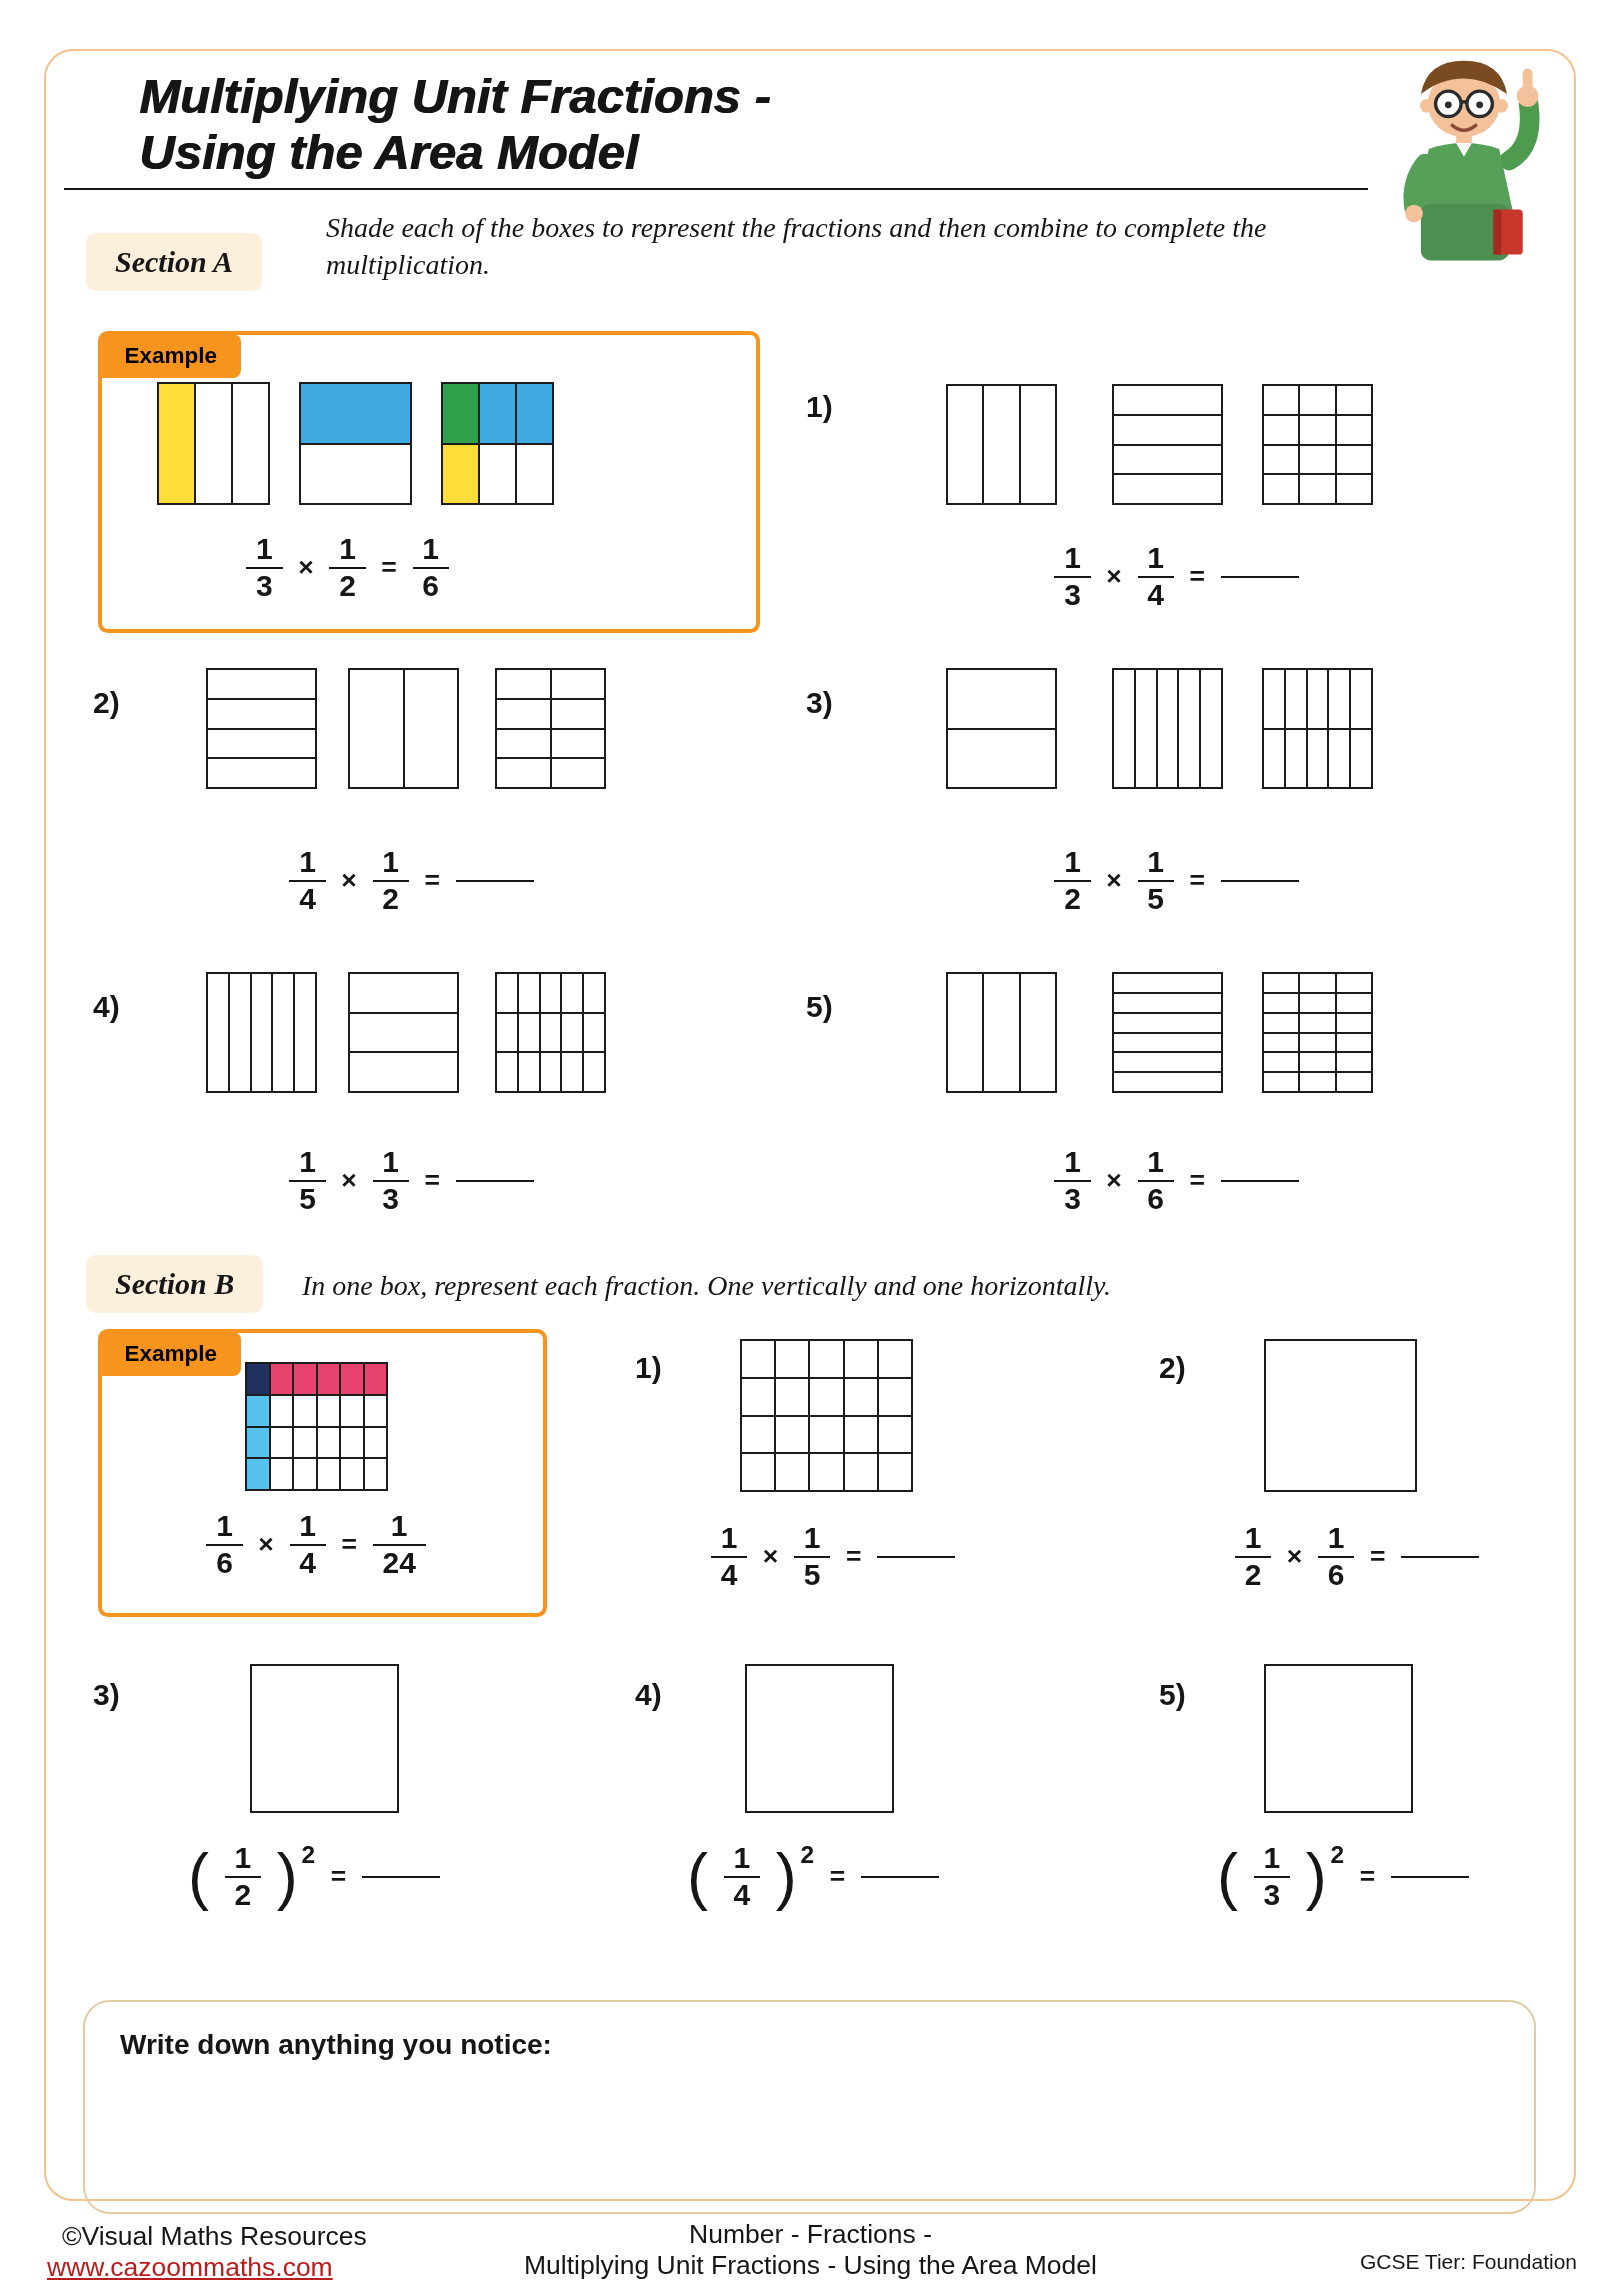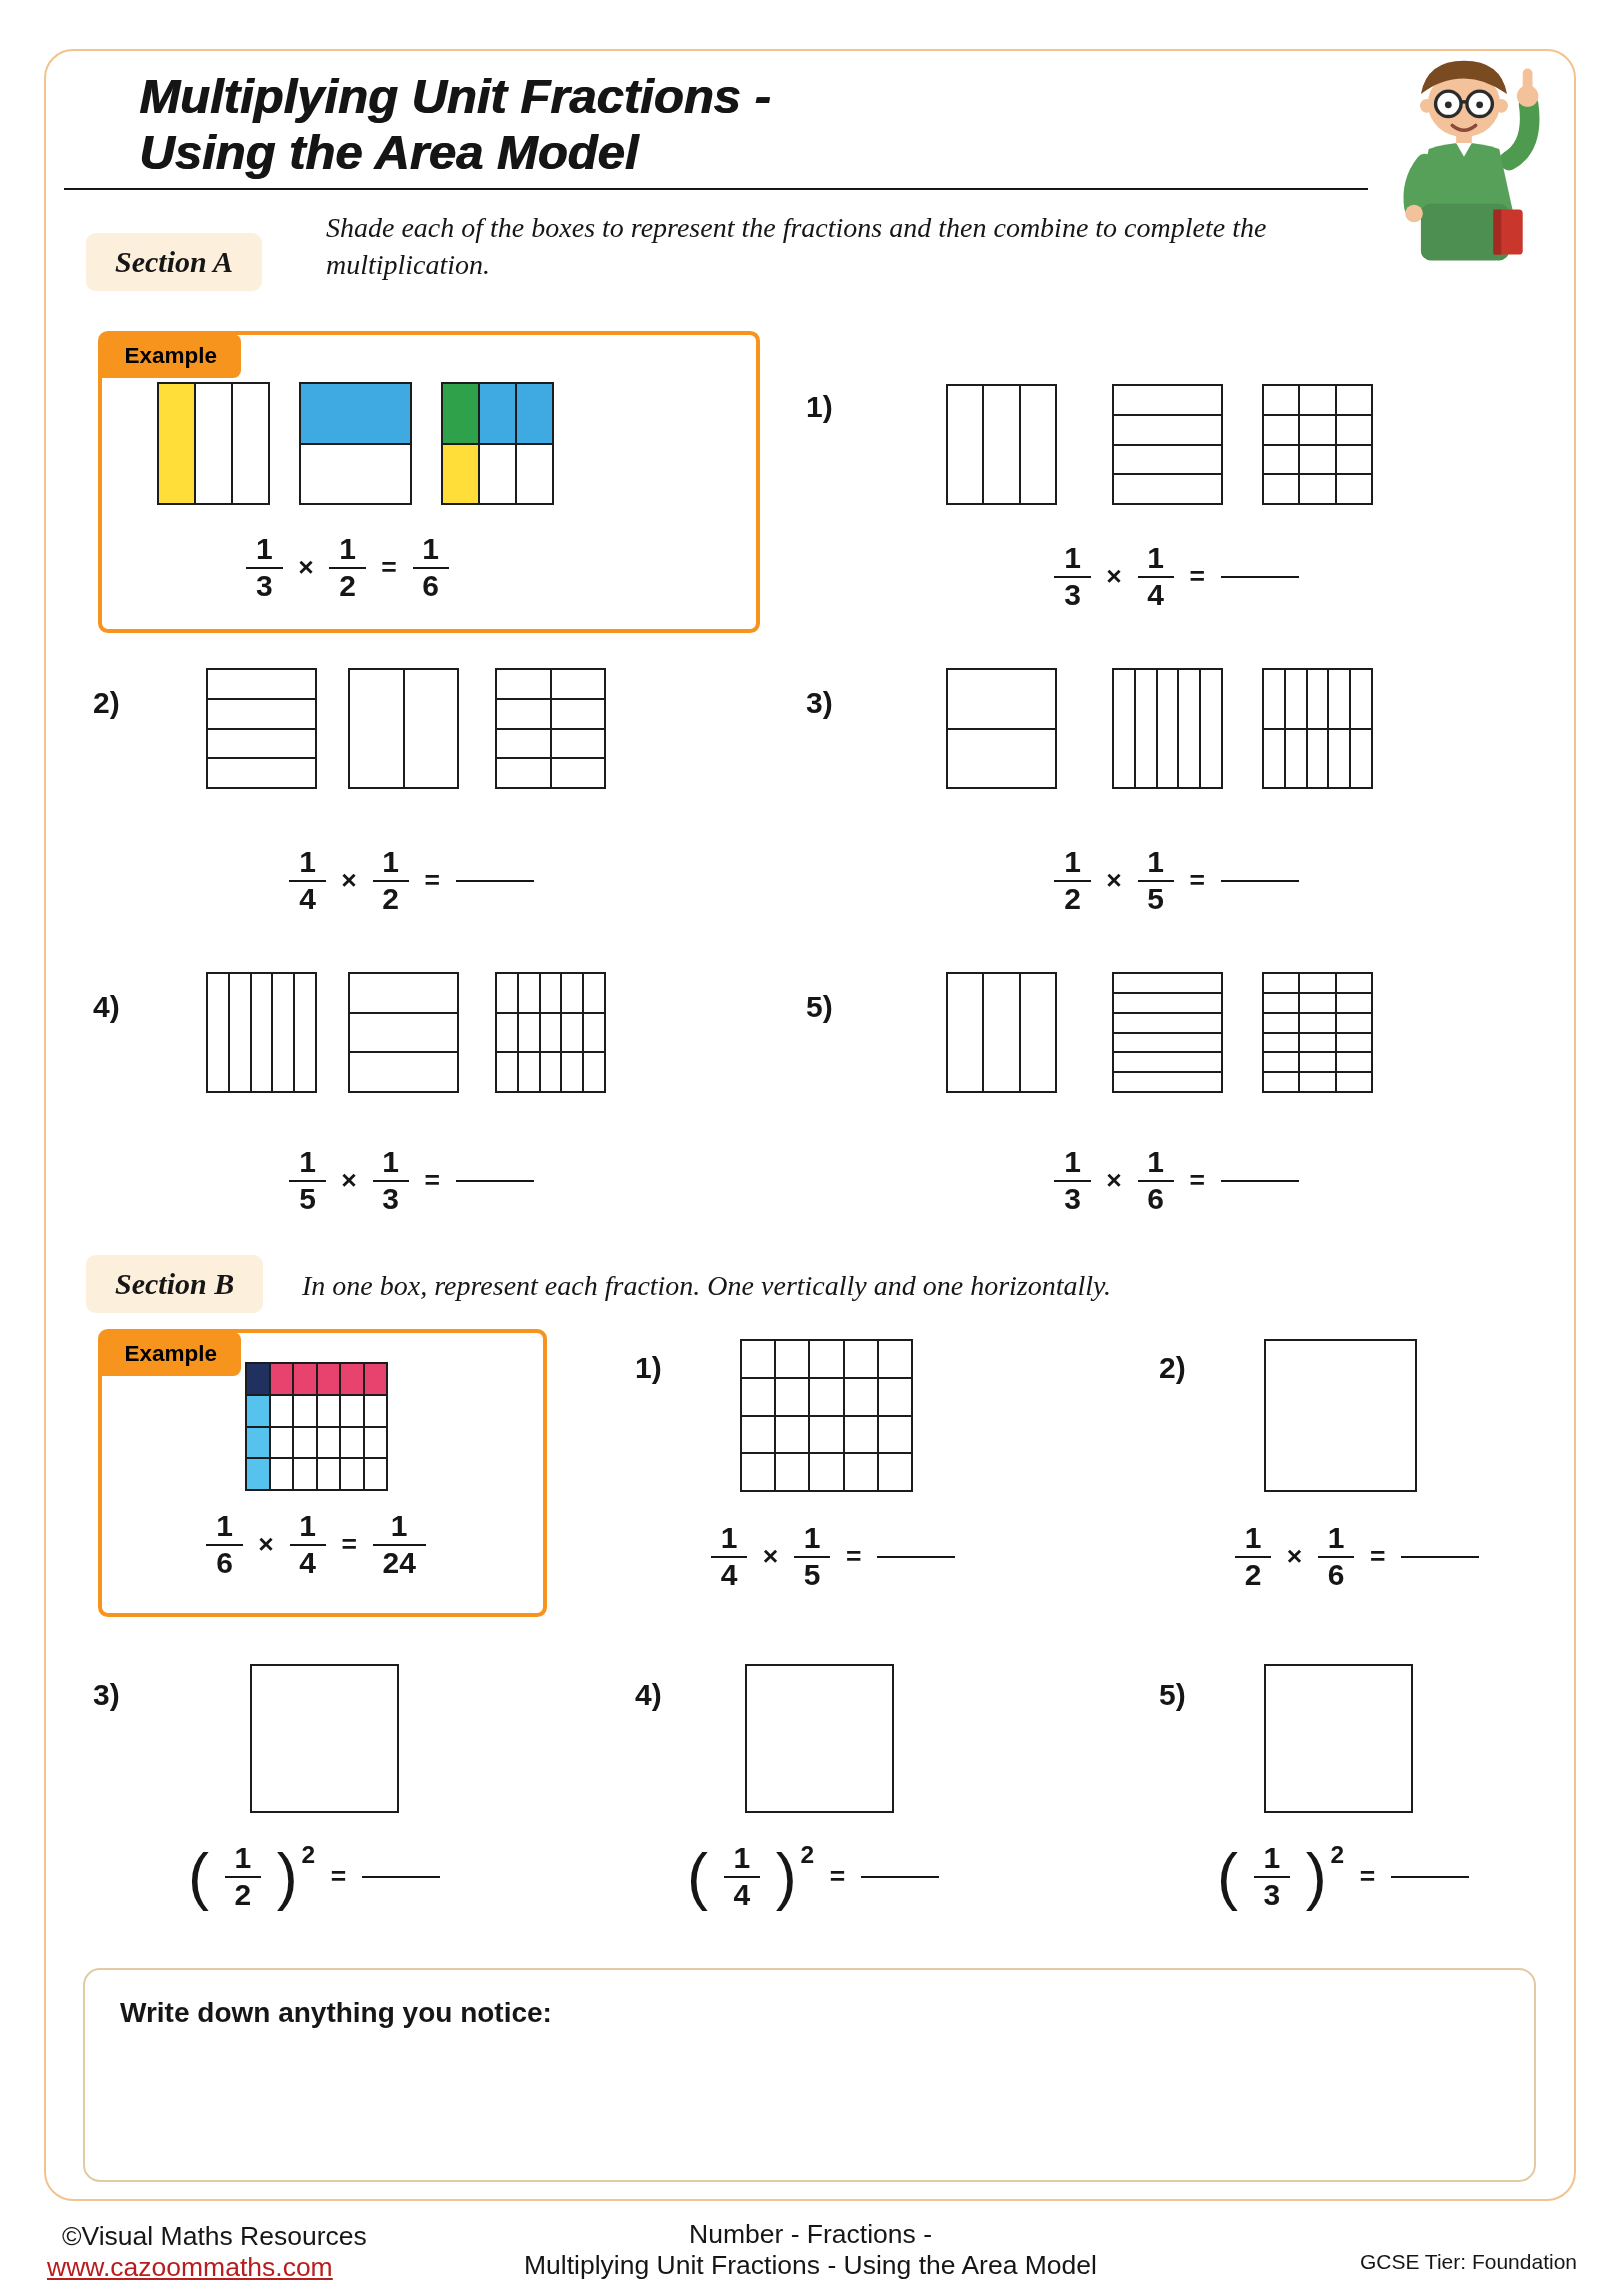--- a/index.html
+++ b/index.html
@@ -39,21 +39,21 @@
   .equation { display:flex; align-items:center; justify-content:center; gap:15.7px;
               font-weight:700; font-size:30px; }
   .frac { display:inline-flex; flex-direction:column; align-items:center; line-height:1.15; }
   .fnum { padding:0 9.8px; }
   .fden { border-top:2.9px solid #161616; padding:0 9.8px; }
   .eqop { font-size:26.5px; }
   .blank { width:78px; height:0; border-bottom:2.9px solid #161616; }
   .paren { font-size:63px; font-weight:400; line-height:0.9; }
   .sup { font-size:24.5px; align-self:flex-start; margin-left:-11.8px; }
 
-  .notice { border:2px solid #E2CBA3; border-radius:17px; padding:27.4px 35px; }
+  .notice { border:2px solid #E2CBA3; border-radius:27px; padding:27.4px 35px;margin-top:32px; }
   .notice-label { font-size:28px; font-weight:700; }
 
   .ftext { font-size:26.5px; }
   .fctr { width:1621px; text-align:center; font-size:26.5px; }
   .flink { color:#b91c1c; text-decoration:underline; }
   .fright { font-size:21px;text-align:center; }
 </style>
 </head>
 <body>
 

